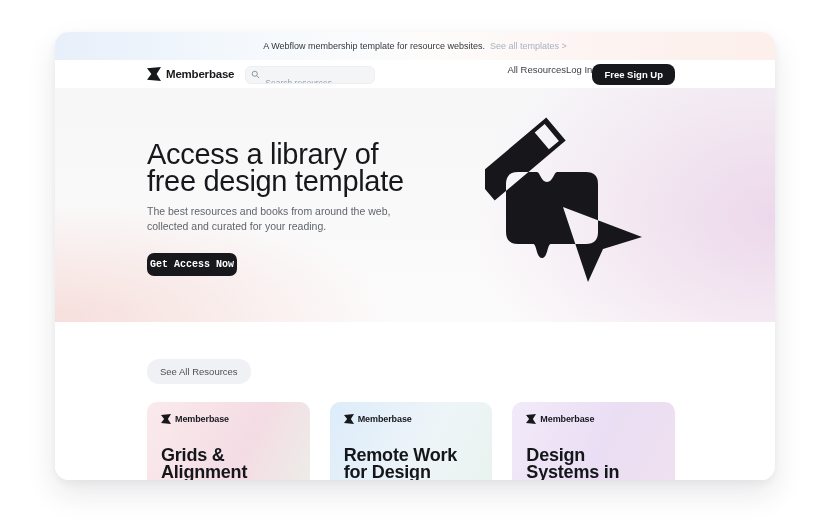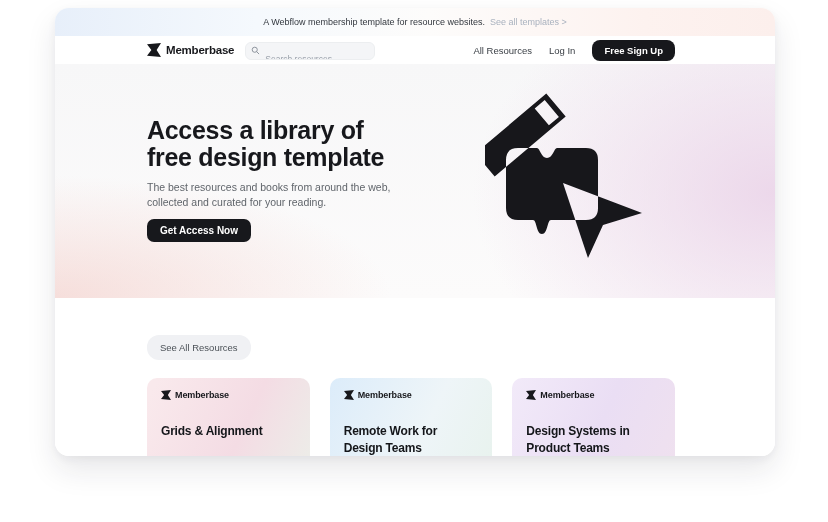--- a/index.html
+++ b/index.html
@@ -1,20 +1,20 @@
 <!DOCTYPE html>
 <html><head>
 <meta charset="utf-8">
 <style>
   * { margin:0; padding:0; box-sizing:border-box; }
   html,body { width:828px; height:522px; background:#ffffff; font-family:"Liberation Sans", sans-serif; }
   .canvas { position:relative; width:828px; height:522px; background:#ffffff; overflow:hidden; }
 
   .page {
-    position:absolute; left:55px; top:8px; width:720px; height:448px;
+    position:absolute; left:55px; top:32px; width:720px; height:448px;
     background:#ffffff; border-radius:14px; overflow:hidden;
     box-shadow:0 14px 30px rgba(30,34,50,0.10), 0 3px 8px rgba(30,34,50,0.05);
   }
 
   
   .banner {
     height:28px; display:flex; align-items:center; justify-content:center; gap:5px;
     background:linear-gradient(90deg,#e7effa 0%, #f5f9fd 28%, #fdfcfb 52%, #fdf2ef 82%, #fcefec 100%);
     font-size:9px; color:#33383f;
   }
@@ -30,61 +30,61 @@
   .brand-name { font-size:11.5px; font-weight:700; color:#17181c; letter-spacing:-0.2px; }
   .search {
     position:relative; margin-left:11px; width:130px; height:16px;
   }
   .search input {
     width:100%; height:100%; background:#f4f5f7; border:1px solid #eceef0; border-radius:6px;
     font-family:"Liberation Sans", sans-serif; font-size:8.5px; color:#3c4147; padding:16px 6px 0 19px; outline:none;
   }
   .search input::placeholder { color:#9aa1ab; }
   .search-icon { position:absolute; left:6px; top:3.5px; width:9px; height:9px; }
-  .header-right { margin-left:auto; display:flex; align-items:center; gap:17px; }
+  .header-right { margin-left:auto; display:flex; }
   .nav-link { font-size:9.5px; color:#3c4147; cursor:pointer; }
   .btn-signup {
     background:#17181c; color:#ffffff; border:none; border-radius:8px;
     font-family:"Liberation Sans", sans-serif; font-size:9.5px; font-weight:700;
     padding:5px 12px; cursor:pointer;
   }
 
   
   .hero {
     position:relative; height:234px;
     background:
       radial-gradient(85% 95% at 0% 100%, rgba(242,203,198,0.60) 0%, rgba(242,203,198,0) 55%),
       radial-gradient(60% 130% at 100% 55%, rgba(234,210,232,0.85) 0%, rgba(234,210,232,0) 70%),
       linear-gradient(180deg,#f7f7f8 0%, #fcfbfb 100%);
     padding:53px 0 0 92px;
   }
-  .hero h1 { font-size:25px; line-height:27px; font-weight:700; color:#17181c; letter-spacing:-0.3px; }
+  .hero h1 { font-size:29px; line-height:27px; font-weight:400; color:#17181c; letter-spacing:-0.3px; }
   .hero-desc { margin-top:9px; width:256px; font-size:10.5px; line-height:15px; color:#60656b; }
   .btn-cta {
-    margin-top:9px; display:inline-block; background:#17181c; color:#ffffff; border:none; border-radius:7px;
-    font-family:Liberation Sans, sans-serif; font-size:10px; font-weight:700; padding:6px 13px; cursor:pointer;
+    margin-top:19px; display:inline-block; background:#17181c; color:#ffffff; border:none; border-radius:7px;
+    font-family:Liberation Mono, monospace; font-size:10px; font-weight:700; padding:6px 3px; cursor:pointer;
   }
   .hero-art { position:absolute; left:430px; top:29px; width:170px; height:168px; }
 
   
   .featured { padding:37px 100px 0 92px; background:#ffffff; }
   .featured-head { display:flex; align-items:center; justify-content:space-between; }
   .featured-title { font-size:13.5px; font-weight:700; color:#17181c; letter-spacing:-0.2px; }
   .btn-seeall {
     background:#f0f1f4; color:#4b5157; border:none; border-radius:12px;
     font-family:"Liberation Sans", sans-serif; font-size:9.5px; padding:7px 13px; cursor:pointer;
   }
   .cards { margin-top:18px; display:flex; gap:20px; }
   .card {
     flex:1; height:120px; border-radius:10px; padding:12px 14px; cursor:pointer;
   }
   .card-brand { display:flex; align-items:center; gap:4px; }
   .card-brand .brand-icon { width:10px; height:10px; }
   .card-brand-name { font-size:9px; font-weight:700; color:#17181c; letter-spacing:-0.1px; }
-  .card-title { margin-top:23px; font-size:12px; line-height:17px; font-weight:700; color:#14161a; letter-spacing:-0.2px; }
+  .card-title { margin-top:23px; font-size:18px; line-height:17px; font-weight:700; color:#14161a; letter-spacing:-0.2px; }
 </style>
 </head>
 <body>
 
 <div class="canvas">
   <div class="page">
 
     <div class="banner">
       <span>A Webflow membership template for resource websites.</span>
       <span class="link">See all templates &gt;</span>

